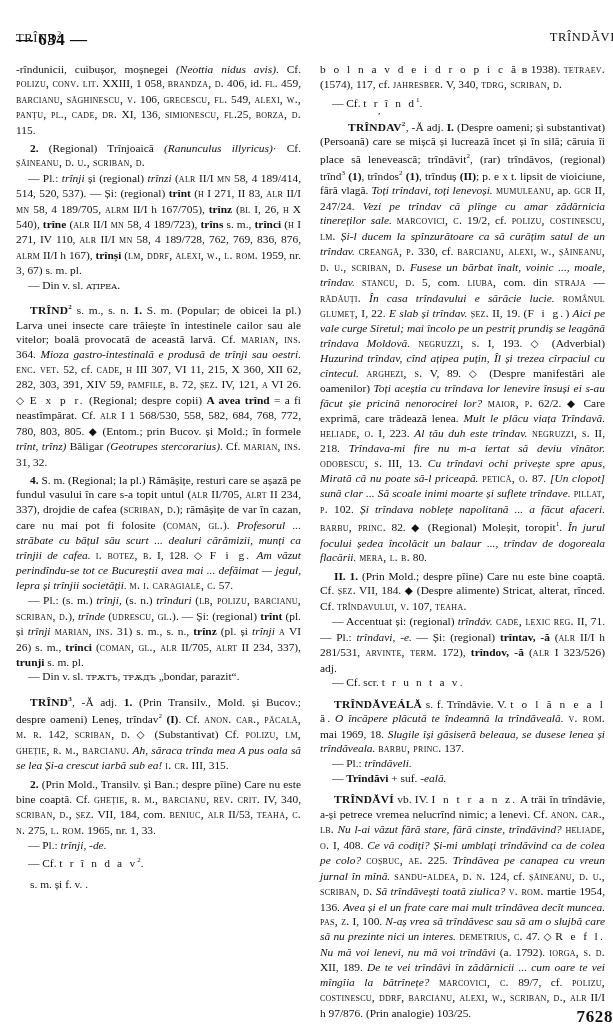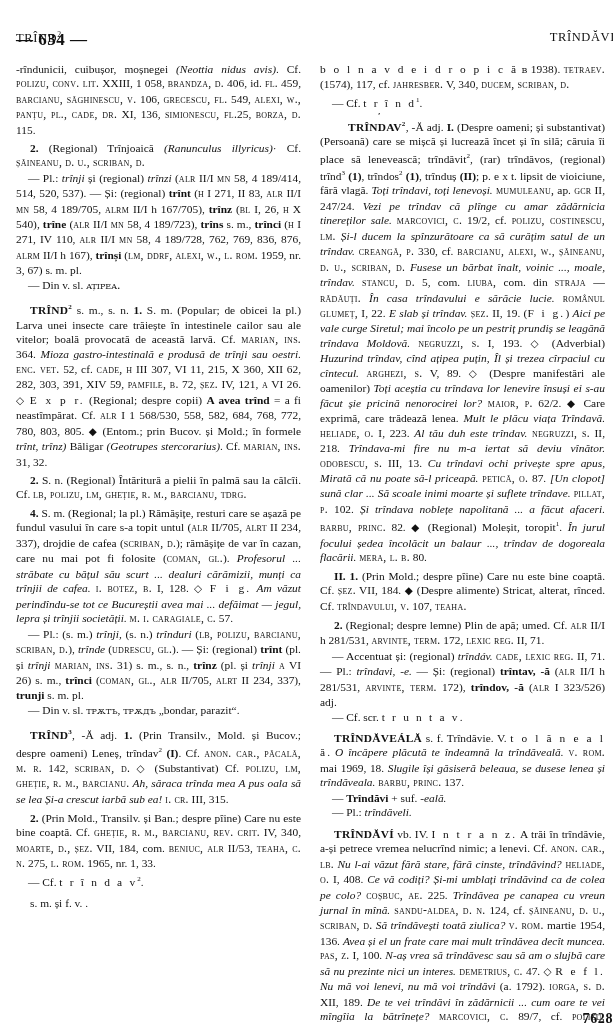--- a/index.html
+++ b/index.html
@@ -116,21 +116,21 @@
     top: -8px;
     font-size: 0.8em;
     font-weight: bold;
   }
 
   
   .folio {
     position: absolute;
     right: 16px;
     bottom: 16px;
-    font-size: 14px;
+    font-size: 17px;
     font-weight: bold;
     letter-spacing: 0.6px;
   }
 </style>
 </head>
 <body>
 
 <div class="page">
 
   <div class="running-head">
@@ -147,62 +147,61 @@
 
       <p class="e para gap-sm"><span class="bd">2.</span> (Regional) Trînjoaică <span class="it">(Ranunculus illyricus)</span>· Cf. <span class="sc">șăineanu, d. u., scriban, d.</span></p>
 
 
       <p class="e dash gap-sm">— Pl.: <span class="it">trînji</span> și (regional) <span class="it">trînzi</span> (<span class="sc">alr</span> II/I <span class="sc">mn</span> 58, 4 189/414, 514, 520, 537). — Și: (regional) <span class="bd">trînt</span> (<span class="sc">h</span> I 271, II 83, <span class="sc">alr</span> II/I <span class="sc">mn</span> 58, 4 189/705, <span class="sc">alrm</span> II/I h 167/705), <span class="bd">trînz</span> (<span class="sc">bl</span> I, 26, <span class="sc">h</span> X 540), <span class="bd">trîne</span> (<span class="sc">alr</span> II/I <span class="sc">mn</span> 58, 4 189/723), <span class="bd">trîns</span> s. m., <span class="bd">trînci</span> (<span class="sc">h</span> I 271, IV 110, <span class="sc">alr</span> II/I <span class="sc">mn</span> 58, 4 189/728, 762, 769, 836, 876, <span class="sc">alrm</span> II/I h 167), <span class="bd">trînși</span> (<span class="sc">lm, ddrf, alexi, w., l. rom.</span> 1959, nr. 3, 67) s. m. pl.</p>
 
       <p class="e dash gap-sm">— Din v. sl. <span class="cyr">ațipea.</span></p>
 
       <p class="e para gap"><span class="hw">TRÎND<sup class="sm">2</sup></span> s. m., s. n. <span class="bd">1.</span> S. m. (Popular; de obicei la pl.) Larva unei insecte care trăiește în intestinele cailor sau ale vitelor; boală provocată de această larvă. Cf. <span class="sc">marian, ins.</span> 364. <span class="it">Mioza gastro-intestinală e produsă de trînji sau oestri.</span> <span class="sc">enc. vet.</span> 52, cf. <span class="sc">cade,</span> <span class="sc">h</span> III 307, VI 11, 215, X 360, XII 62, 282, 303, 391, XIV 59, <span class="sc">pamfile, b.</span> 72, <span class="sc">șez.</span> IV, 121, <span class="sc">a</span> VI 26. <span class="dia">◇</span> <span class="sp">E x p r.</span> (Regional; despre copii) <span class="bd">A avea trînd</span> = a fi neastîmpărat. Cf. <span class="sc">alr</span> I 1 568/530, 558, 582, 684, 768, 772, 780, 803, 805. <span class="dia">◆</span> (Entom.; prin Bucov. și Mold.; în formele <span class="it">trînt, trînz)</span> Băligar <span class="it">(Geotrupes stercorarius)</span>. Cf. <span class="sc">marian, ins.</span> 31, 32.</p>
 
-      <p class="e para gap-sm"><span class="bd">2.</span> S. n. (Regional) Întăritură a pielii în palmă sau la călcîi. Cf. <span class="sc">lb, polizu, lm, gheție, r. m., barcianu, tdrg.</span></p>
 
 
       <p class="e para gap-sm"><span class="bd">4.</span> S. m. (Regional; la pl.) Rămășițe, resturi care se așază pe fundul vasului în care s-a topit untul (<span class="sc">alr</span> II/705, <span class="sc">alrt</span> II 234, 337), drojdie de cafea (<span class="sc">scriban, d.</span>); rămășițe de var în cazan, care nu mai pot fi folosite (<span class="sc">coman, gl.</span>). <span class="it">Profesorul ... străbate cu bățul său scurt ... dealuri cărămizii, munți ca trînjii de cafea.</span> <span class="sc">i. botez, b.</span> I, 128. <span class="dia">◇</span> <span class="sp">F i g.</span> <span class="it">Am văzut perindîndu-se tot ce Bucureștii avea mai ... defăimat — jegul, lepra și trînjii societății.</span> <span class="sc">m. i. caragiale, c.</span> 57.</p>
 
 
       <p class="e dash gap-sm">— Pl.: (s. m.) <span class="it">trînji,</span> (s. n.) <span class="it">trînduri</span> (<span class="sc">lb, polizu, barcianu, scriban, d.</span>), <span class="it">trînde</span> (<span class="sc">udrescu, gl.</span>). — Și: (regional) <span class="bd">trînt</span> (pl. și <span class="it">trînji</span> <span class="sc">marian, ins.</span> 31) s. m., s. n., <span class="bd">trînz</span> (pl. și <span class="it">trînji</span> <span class="sc">a</span> VI 26) s. m., <span class="bd">trînci</span> (<span class="sc">coman, gl., alr</span> II/705, <span class="sc">alrt</span> II 234, 337), <span class="bd">trunji</span> s. m. pl.</p>
 
       <p class="e dash gap-sm">— Din v. sl. <span class="cyr">трѫтъ</span>, <span class="cyr">трѫдъ</span> „bondar, parazit“.</p>
 
       <p class="e para gap"><span class="hw">TRÎND<sup class="sm">3</sup></span>, -Ă adj. <span class="bd">1.</span> (Prin Transilv., Mold. și Bucov.; despre oameni) Leneș, trîndav<sup class="sm">2</sup> <span class="bd">(I)</span>. Cf. <span class="sc">anon. car., păcală, m. r.</span> 142, <span class="sc">scriban, d.</span> <span class="dia">◇</span> (Substantivat) Cf. <span class="sc">polizu, lm, gheție, r. m., barcianu.</span> <span class="it">Ah, săraca trînda mea A pus oala să se lea Și-a crescut iarbă sub ea!</span> <span class="sc">i. cr.</span> III, 315.</p>
 
-      <p class="e para gap-sm"><span class="bd">2.</span> (Prin Mold., Transilv. și Ban.; despre pîine) Care nu este bine coaptă. Cf. <span class="sc">gheție, r. m., barcianu, rev. crit.</span> IV, 340, <span class="sc">moarte, d., șez.</span> VII, 184, com. <span class="sc">beniuc, alr</span> II/53, <span class="sc">teaha, c. n.</span> 275, <span class="sc">l. rom.</span> 1965, nr. 1, 33.</p>
-
+      <p class="e para gap-sm"><span class="bd">2.</span> (Prin Mold., Transilv. și Ban.; despre pîine) Care nu este bine coaptă. Cf. <span class="sc">gheție, r. m., barcianu, rev. crit.</span> IV, 340, <span class="sc">scriban, d., șez.</span> VII, 184, com. <span class="sc">beniuc, alr</span> II/53, <span class="sc">teaha, c. n.</span> 275, <span class="sc">l. rom.</span> 1965, nr. 1, 33.</p>
+
+      <p class="e dash gap-sm">— Pl.: <span class="it">trînji, -de.</span></p>
 
       <p class="e dash">— Cf. <span class="sp">t r î n d a v</span><sup class="sm">2</sup>.</p>
 
       <p class="e para gap"> s. m. și f. v. .</p>
 
     </div>
 
     <div class="col col-right">
 
-      <p class="e cont"><span class="sp">b o l n a v  d e  i d r o p i c ă</span> <span class="cyr">в</span> 1938). <span class="sc">tetraev.</span> (1574), 117, cf. <span class="sc">jahresber.</span> V, 340, <span class="sc">ducem, scriban, d.</span></p>
+      <p class="e cont"><span class="sp">b o l n a v  d e  i d r o p i c ă</span> <span class="cyr">в</span> 1938). <span class="sc">tetraev.</span> (1574), 117, cf. <span class="sc">jahresber.</span> V, 340, <span class="sc">tdrg, scriban, d.</span></p>
 
       <p class="e dash gap-sm">— Cf. <span class="sp">t r î n d</span><sup class="sm">1</sup>.</p>
 
       <p class="e para gap"><span class="hw acute-over">TRÎNDAV<sup class="sm">2</sup></span>, -Ă adj. <span class="bd">I.</span> (Despre oameni; și substantivat) (Persoană) care se mișcă și lucrează încet și în silă; căruia îi place să lenevească; trîndăvit<sup class="sm">2</sup>, (rar) trîndăvos, (regional) trînd<sup class="sm">3</sup> <span class="bd">(1)</span>, trîndos<sup class="sm">2</sup> <span class="bd">(1)</span>, trînduș <span class="bd">(II)</span>; p. e x t. lipsit de vioiciune, fără vlagă. <span class="it">Toți trîndavi, toți lenevoși.</span> <span class="sc">mumuleanu,</span> ap. <span class="sc">gcr</span> II, 247/24. <span class="it">Vezi pe trîndav că plînge cu amar zădărnicia tinereților sale.</span> <span class="sc">marcovici, c.</span> 19/2, cf. <span class="sc">polizu, costinescu, lm.</span> <span class="it">Și-l ducem la spînzurătoare ca să curățim satul de un trîndav.</span> <span class="sc">creangă, p.</span> 330, cf. <span class="sc">barcianu, alexi, w., șăineanu, d. u., scriban, d.</span> <span class="it">Fusese un bărbat înalt, voinic ..., moale, trîndav.</span> <span class="sc">stancu, d.</span> 5, com. <span class="sc">liuba,</span> com. din <span class="sc">straja — rădăuți.</span> <span class="it">În casa trîndavului e sărăcie lucie.</span> <span class="sc">românul glumeț,</span> I, 22. <span class="it">E slab și trîndav.</span> <span class="sc">șez.</span> II, 19. (<span class="sp">F i g.</span>) <span class="it">Aici pe vale curge Siretul; mai încolo pe un pestriț prundiș se leagănă trîndava Moldovă.</span> <span class="sc">negruzzi, s.</span> I, 193. <span class="dia">◇</span> (Adverbial) <span class="it">Huzurind trîndav, cînd ațipea puțin, Îl și trezea cîrpaciul cu cîntecul.</span> <span class="sc">arghezi, s.</span> V, 89. <span class="dia">◇</span> (Despre manifestări ale oamenilor) <span class="it">Toți aceștia cu trîndava lor lenevire însuși ei s-au făcut șie pricină nenorocirei lor?</span> <span class="sc">maior, p.</span> 62/2. <span class="dia">◆</span> Care exprimă, care trădează lenea. <span class="it">Mult le plăcu viața Trîndavă.</span> <span class="sc">heliade, o.</span> I, 223. <span class="it">Al tău duh este trîndav.</span> <span class="sc">negruzzi, s.</span> II, 218. <span class="it">Trîndava-mi fire nu m-a iertat să deviu vînător.</span> <span class="sc">odobescu, s.</span> III, 13. <span class="it">Cu trîndavi ochi privește spre apus, Mirată că nu poate să-l priceapă.</span> <span class="sc">petică, o.</span> 87. <span class="it">[Un clopot] sună clar ... Să scoale inimi moarte și suflete trîndave.</span> <span class="sc">pillat, p.</span> 102. <span class="it">Și trîndava noblețe napolitană ... a făcut afaceri.</span> <span class="sc">barbu, princ.</span> 82. <span class="dia">◆</span> (Regional) Moleșit, toropit<sup class="sm">1</sup>. <span class="it">În jurul focului ședea încolăcit un balaur ..., trîndav de dogoreala flacării.</span> <span class="sc">mera, l. b.</span> 80.</p>
 
       <p class="e para gap-sm"><span class="bd">II. 1.</span> (Prin Mold.; despre pîine) Care nu este bine coaptă. Cf. <span class="sc">șez.</span> VII, 184. <span class="dia">◆</span> (Despre alimente) Stricat, alterat, rînced. Cf. <span class="sc">trîndavului, v.</span> 107, <span class="sc">teaha.</span></p>
 
-      <p class="e para gap-sm"><span class="bd">2.</span> (Regional; despre lemne) Plin de apă; umed. Cf. <span class="sc">alr</span> II/I h 281/531, <span class="sc">arvinte, term.</span> 172, <span class="sc">lexic reg.</span> II, 71.</p>
 
       <p class="e dash gap-sm">— Accentuat și: (regional) <span class="it">trîndáv.</span> <span class="sc">cade, lexic reg.</span> II, 71. — Pl.: <span class="it">trîndavi, -e.</span> — Și: (regional) <span class="bd">trîntav, -ă</span> (<span class="sc">alr</span> II/I h 281/531, <span class="sc">arvinte, term.</span> 172), <span class="bd">trîndov, -ă</span> (<span class="sc">alr</span> I 323/526) adj.</p>
 
       <p class="e dash gap-sm">— Cf. scr. <span class="sp">t r u n t a v</span>.</p>
 
       <p class="e para gap"><span class="hw">TRÎNDĂVEÁLĂ</span> s. f. Trîndăvie. V. <span class="sp">t o l ă n e a l ă</span>. <span class="it">O încăpere plăcută te îndeamnă la trîndăveală.</span> <span class="sc">v. rom.</span> mai 1969, 18. <span class="it">Slugile își găsiseră beleaua, se dusese lenea și trîndăveala.</span> <span class="sc">barbu, princ.</span> 137.</p>
 
+      <p class="e dash gap-sm">— Pl.: <span class="it">trîndăveli.</span></p>
+
       <p class="e dash gap-sm">— <span class="bd">Trîndăvi</span> + suf. <span class="it">-eală.</span></p>
-
-      <p class="e dash gap-sm">— Pl.: <span class="it">trîndăveli.</span></p>
 
       <p class="e para gap"><span class="hw">TRÎNDĂVÍ</span> vb. IV. <span class="sp">I n t r a n z.</span> A trăi în trîndăvie, a-și petrece vremea nelucrînd nimic; a lenevi. Cf. <span class="sc">anon. car., lb.</span> <span class="it">Nu l-ai văzut fără stare, fără cinste, trîndăvind?</span> <span class="sc">heliade, o.</span> I, 408. <span class="it">Ce vă codiți? Și-mi umblați trîndăvind ca de colea pe colo?</span> <span class="sc">coșbuc, ae.</span> 225. <span class="it">Trîndăvea pe canapea cu vreun jurnal în mînă.</span> <span class="sc">sandu-aldea, d. n.</span> 124, cf. <span class="sc">șăineanu, d. u., scriban, d.</span> <span class="it">Să trîndăvești toată ziulica?</span> <span class="sc">v. rom.</span> martie 1954, 136. <span class="it">Avea și el un frate care mai mult trîndăvea decît muncea.</span> <span class="sc">pas, z.</span> I, 100. <span class="it">N-aș vrea să trîndăvesc sau să am o slujbă care să nu prezinte nici un interes.</span> <span class="sc">demetrius, c.</span> 47. <span class="dia">◇</span> <span class="sp">R e f l.</span> <span class="it">Nu mă voi lenevi, nu mă voi trîndăvi</span> (a. 1792). <span class="sc">iorga, s. d.</span> XII, 189. <span class="it">De te vei trîndăvi în zădărnicii ... cum oare te vei mîngîia la bătrînețe?</span> <span class="sc">marcovici, c.</span> 89/7, cf. <span class="sc">polizu, costinescu, ddrf, barcianu, alexi, w., scriban, d., alr</span> II/I h 97/876. (Prin analogie)   103/25.    </p>
 
     </div>
   </div>
 
   <div class="folio">7628</div>
 
 </div>
 

